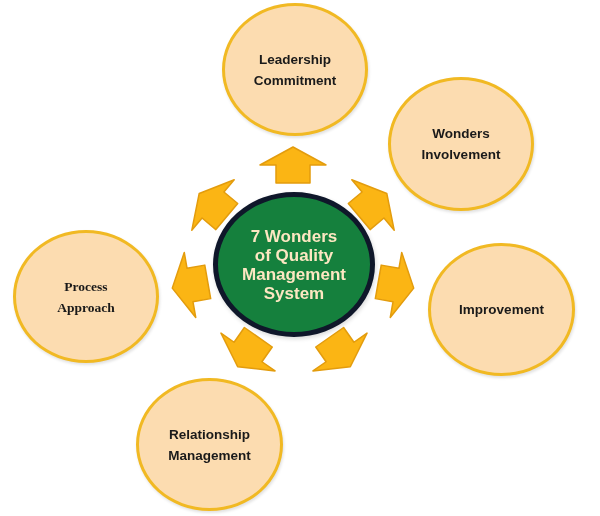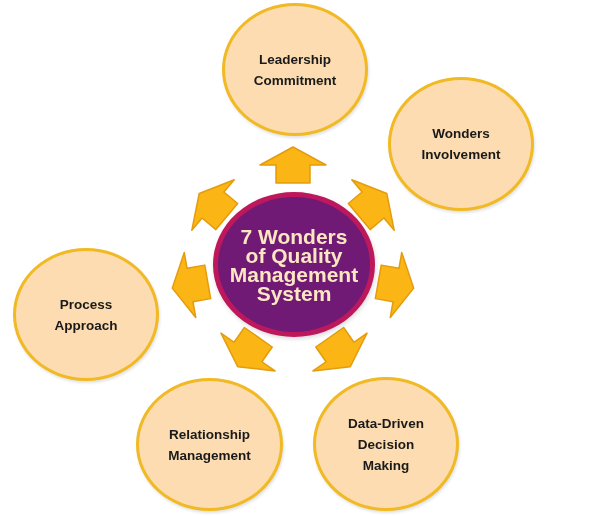--- a/index.html
+++ b/index.html
@@ -15,24 +15,24 @@
     }
     .outer {
       background: #fcdcb0;
       border: 3px solid #f1b923;
       color: #1a1a1a;
       font-size: 13.5px;
       line-height: 21px;
       box-shadow: 1px 2px 3px rgba(0,0,0,0.12);
     }
     .center {
-      background: #701a75;
-      border: 5px solid #be185d;
+      background: #15803d;
+      border: 5px solid #0f172a;
       color: #fde7c2;
-      font-size: 21px;
+      font-size: 17px;
       line-height: 19px;
       box-shadow: 1px 2px 4px rgba(0,0,0,0.15);
     }
     .label { white-space: pre-line; }
     .arrow { position: absolute; }
   </style>
 </head>
 <body>
 
 <div id="diagram">
@@ -75,31 +75,29 @@
   <div class="node outer" style="left:222px; top:3px; width:146px; height:133px;">
     <span class="label">Leadership
 Commitment</span>
   </div>
 
   <div class="node outer" style="left:388px; top:77px; width:146px; height:134px;">
     <span class="label">Wonders
 Involvement</span>
   </div>
 
+  <div class="node outer" style="left:428px; top:243px; width:147px; height:133px;">
+    <span class="label">Improvement</span>
+  </div>
 
-  <div class="node outer" style="left:313px; top:377px; width:146px; height:134px;">
-    <span class="label">Data-Driven
-Decision
-Making</span>
-  </div>
 
   <div class="node outer" style="left:136px; top:378px; width:147px; height:133px;">
     <span class="label">Relationship
 Management</span>
   </div>
 
-  <div class="node outer" style="left:13px; top:248px; width:146px; height:133px;">
+  <div class="node outer" style="left:13px; top:230px; width:146px; height:133px;font-family:Liberation Serif, serif;">
     <span class="label">Process
 Approach</span>
   </div>
 
 
 </div>
 
 </body></html>

